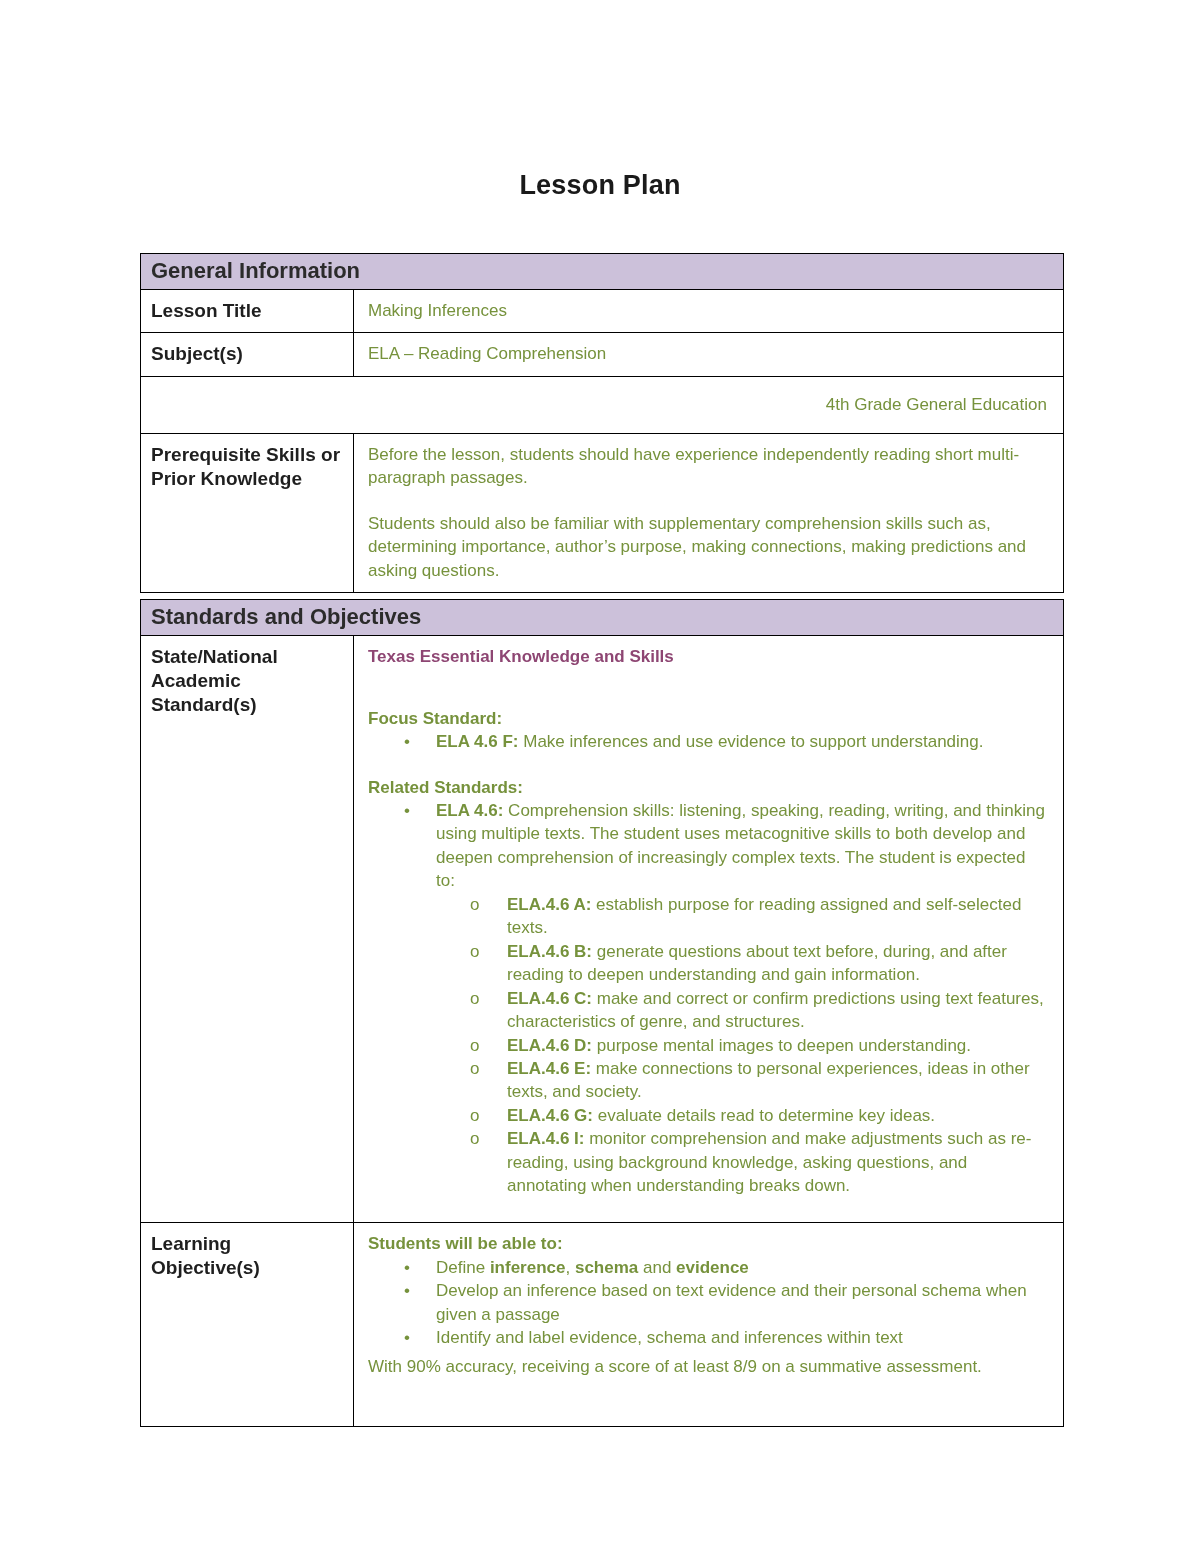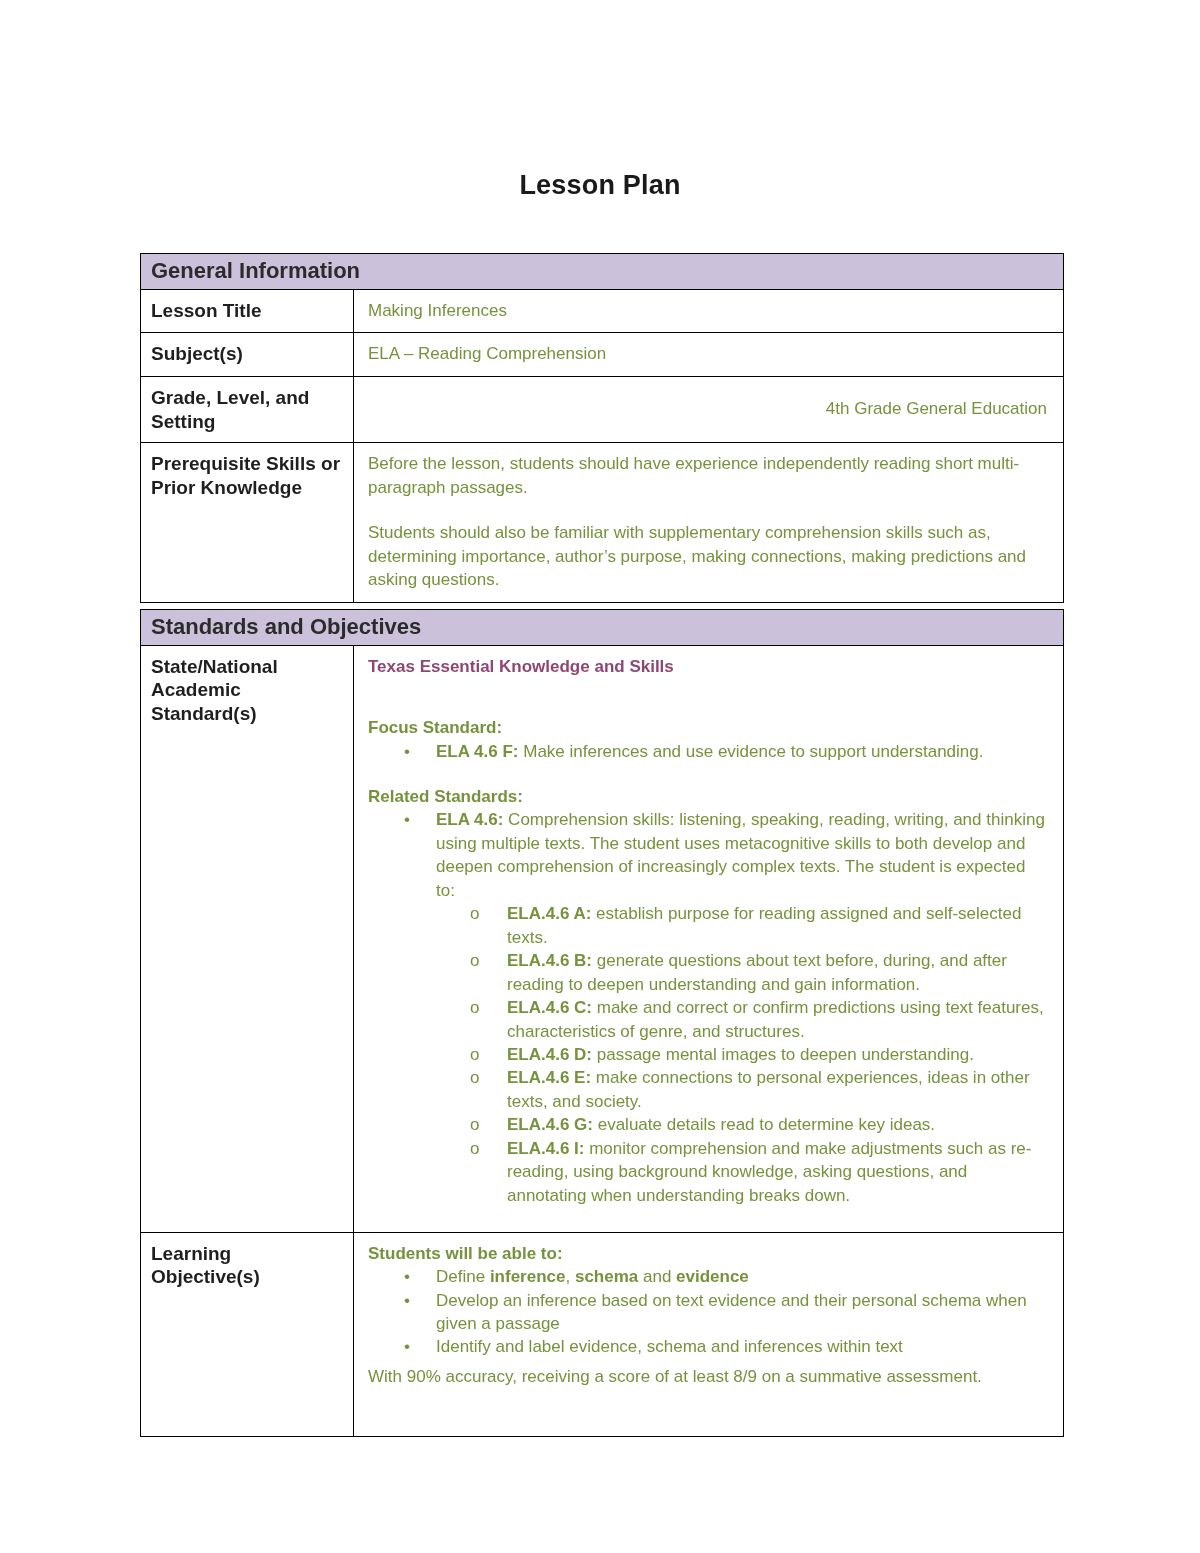--- a/index.html
+++ b/index.html
@@ -129,21 +129,20 @@
     </div>
 
     <div class="row row-h36">
       <div class="cell-label">Subject(s)</div>
       <div class="cell-content">
         <div class="para">ELA – Reading Comprehension</div>
       </div>
     </div>
 
     <div class="row row-h57">
-      <div class="cell-label">Grade, Level, and Setting</div>
       <div class="cell-content" style="display:flex;align-items:center;justify-content:flex-end;">
         <div class="para">4th Grade General Education</div>
       </div>
     </div>
 
     <div class="row row-prereq">
       <div class="cell-label">Prerequisite Skills or Prior Knowledge</div>
       <div class="cell-content">
         <div class="para">Before the lesson, students should have experience independently reading short multi-paragraph passages.</div>
         <div class="para">Students should also be familiar with supplementary comprehension skills such as, determining importance, author’s purpose, making connections, making predictions and asking questions.</div>
@@ -161,21 +160,21 @@
         <div class="green-bold">Focus Standard:</div>
         <ul class="lvl1">
             <li><span class="b">ELA 4.6 F:</span><span> Make inferences and use evidence to support understanding.</span></li>
           </ul>
         <div class="green-bold gap-above">Related Standards:</div>
         <ul class="lvl1 gap-above">
             <li><span class="b">ELA 4.6:</span><span> Comprehension skills: listening, speaking, reading, writing, and thinking using multiple texts. The student uses metacognitive skills to both develop and deepen comprehension of increasingly complex texts. The student is expected to:</span><ul class="lvl2">
                 <li><span class="b">ELA.4.6 A:</span><span> establish purpose for reading assigned and self-selected texts.</span></li>
                 <li><span class="b">ELA.4.6 B:</span><span> generate questions about text before, during, and after reading to deepen understanding and gain information.</span></li>
                 <li><span class="b">ELA.4.6 C:</span><span> make and correct or confirm predictions using text features, characteristics of genre, and structures.</span></li>
-                <li><span class="b">ELA.4.6 D:</span><span> passage mental images to deepen understanding.</span></li>
+                <li><span class="b">ELA.4.6 D:</span><span> purpose mental images to deepen understanding.</span></li>
                 <li><span class="b">ELA.4.6 E:</span><span> make connections to personal experiences, ideas in other texts, and society.</span></li>
                 <li><span class="b">ELA.4.6 G:</span><span> evaluate details read to determine key ideas.</span></li>
                 <li><span class="b">ELA.4.6 I:</span><span> monitor comprehension and make adjustments such as re-reading, using background knowledge, asking questions, and annotating when understanding breaks down.</span></li>
               </ul></li>
           </ul>
       </div>
     </div>
 
     <div class="row row-learning">
       <div class="cell-label">Learning Objective(s)</div>

